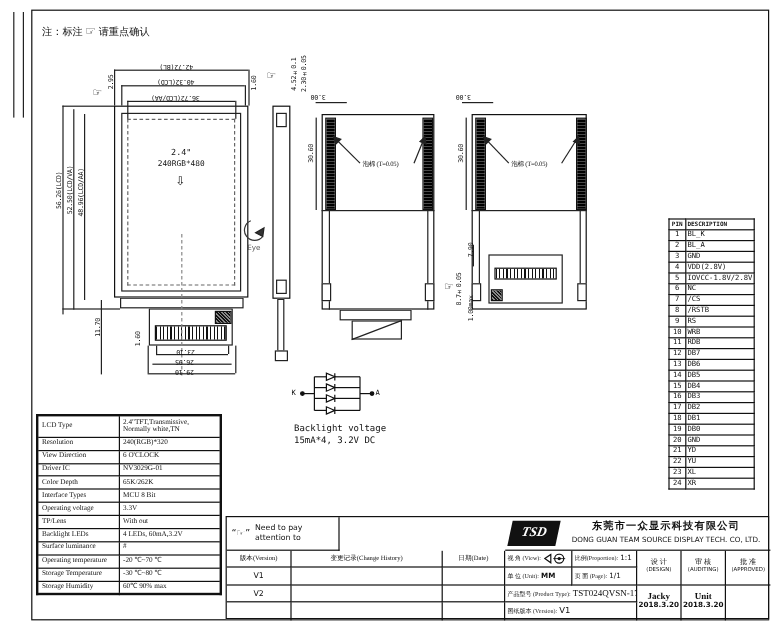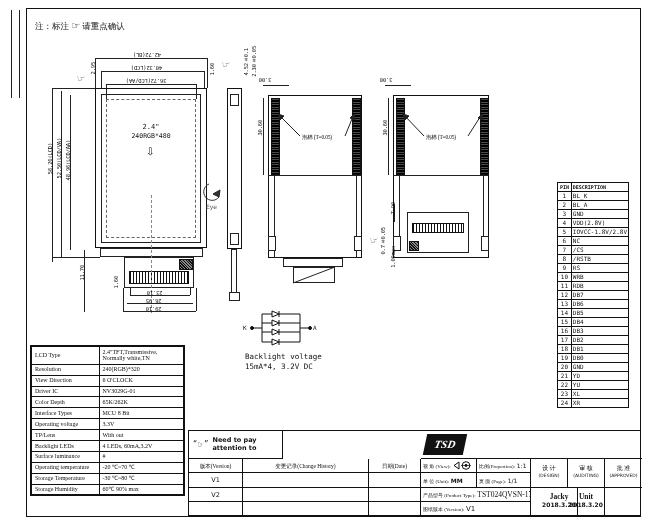--- a/index.html
+++ b/index.html
@@ -416,24 +416,28 @@
           <td>Storage Humidity</td>
           <td>60℃ 90% max</td>
         </tr>
       </tbody>
   </table>
 
   <div class="tb">
 
     <div class="cell" style="left:0;top:0;width:94px;height:28px;display:flex;align-items:center">
       <span style="font-size:8px;margin:0 4px">“☞”</span>
-      <span style="font-weight:bold;font-size:6.5px;width:54px;line-height:1.2">Need to pay attention to</span>
+      <span style="font-weight:normal;font-size:6.5px;width:54px;line-height:1.2">Need to pay attention to</span>
     </div>
     <div class="cell nbr" style="left:232px;top:0;width:221px;height:28px">
       <div class="logo">TSD</div>
+      <div style="position:absolute;left:50px;top:2px;width:168px;text-align:center">
+        <div class="cjk" style="font-size:8.5px;font-weight:bold;letter-spacing:1px">东莞市一众显示科技有限公司</div>
+        <div style="font-size:6px;margin-top:2px">DONG GUAN TEAM SOURCE DISPLAY TECH. CO, LTD.</div>
+      </div>
     </div>
 
     <div class="cell cjk" style="left:0;top:28px;width:54px;height:14px;text-align:center;line-height:14px">版本(Version)</div>
     <div class="cell cjk" style="left:54px;top:28px;width:126px;height:14px;text-align:center;line-height:14px">变更记录(Change History)</div>
     <div class="cell cjk" style="left:180px;top:28px;width:52px;height:14px;text-align:center;line-height:14px">日期(Date)</div>
     <div class="cell" style="left:0;top:42px;width:54px;height:15px;text-align:center;line-height:15px;font-size:6.5px">V1</div>
     <div class="cell" style="left:54px;top:42px;width:126px;height:15px"></div>
     <div class="cell" style="left:180px;top:42px;width:52px;height:15px"></div>
     <div class="cell" style="left:0;top:57px;width:54px;height:14px;text-align:center;line-height:14px;font-size:6.5px">V2</div>
     <div class="cell" style="left:54px;top:57px;width:126px;height:14px"></div>
@@ -477,21 +481,21 @@
       <div style="font-size:4.5px">(DESIGN)</div>
     </div>
     <div class="cell" style="left:379px;top:28px;width:37px;height:29px;text-align:center">
       <div class="cjk" style="font-size:6px;margin-top:5px">审 核</div>
       <div style="font-size:4.5px">(AUDITING)</div>
     </div>
     <div class="cell nbr" style="left:416px;top:28px;width:37px;height:29px;text-align:center">
       <div class="cjk" style="font-size:6px;margin-top:5px">批 准</div>
       <div style="font-size:4.5px">(APPROVED)</div>
     </div>
-    <div class="cell nbb" style="left:352px;top:57px;width:37px;height:29px;text-align:center">
+    <div class="cell nbb" style="left:342px;top:57px;width:37px;height:29px;text-align:center">
       <div style="font:bold 7.5px 'Liberation Serif',serif;margin-top:4px">Jacky</div>
       <div style="font-size:6px;font-weight:bold">2018.3.20</div>
     </div>
     <div class="cell nbb" style="left:379px;top:57px;width:37px;height:29px;text-align:center">
       <div style="font:bold 7.5px 'Liberation Serif',serif;margin-top:4px">Unit</div>
       <div style="font-size:6px;font-weight:bold">2018.3.20</div>
     </div>
     <div class="cell nbr nbb" style="left:416px;top:57px;width:37px;height:29px"></div>
   </div>
 

